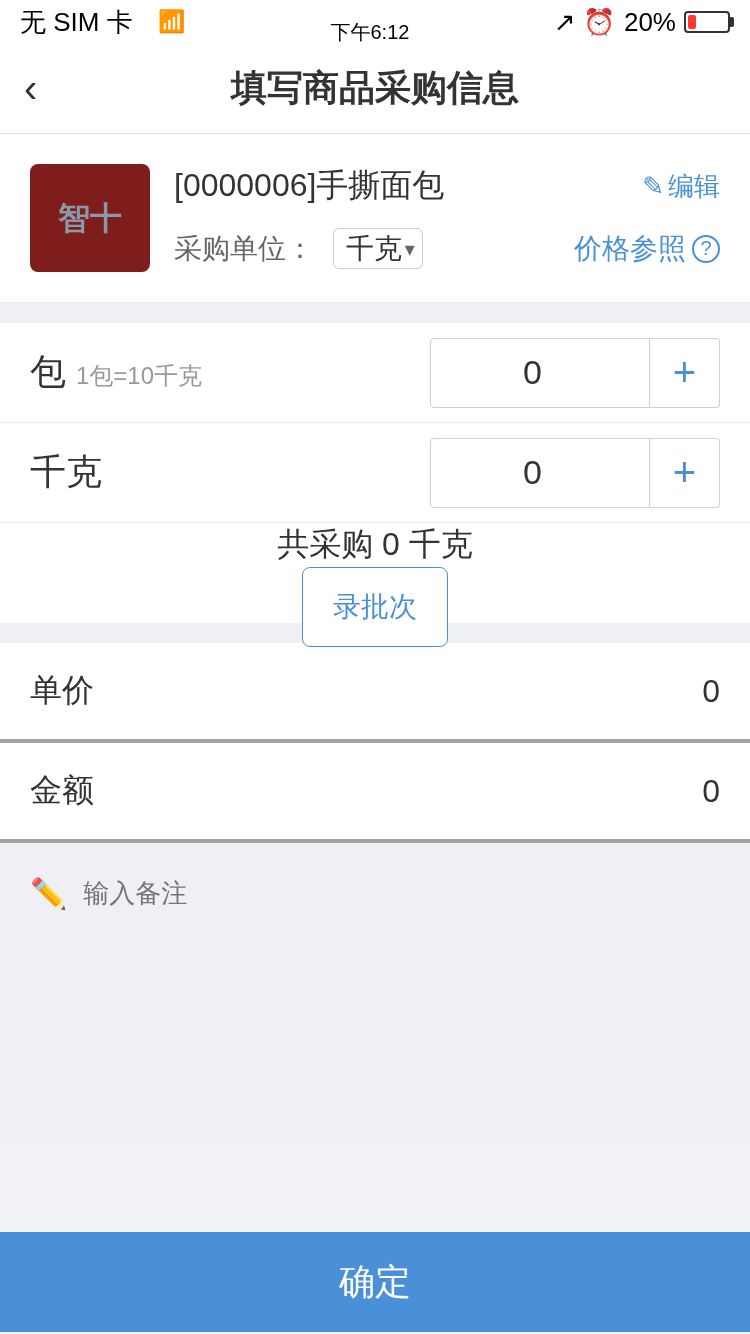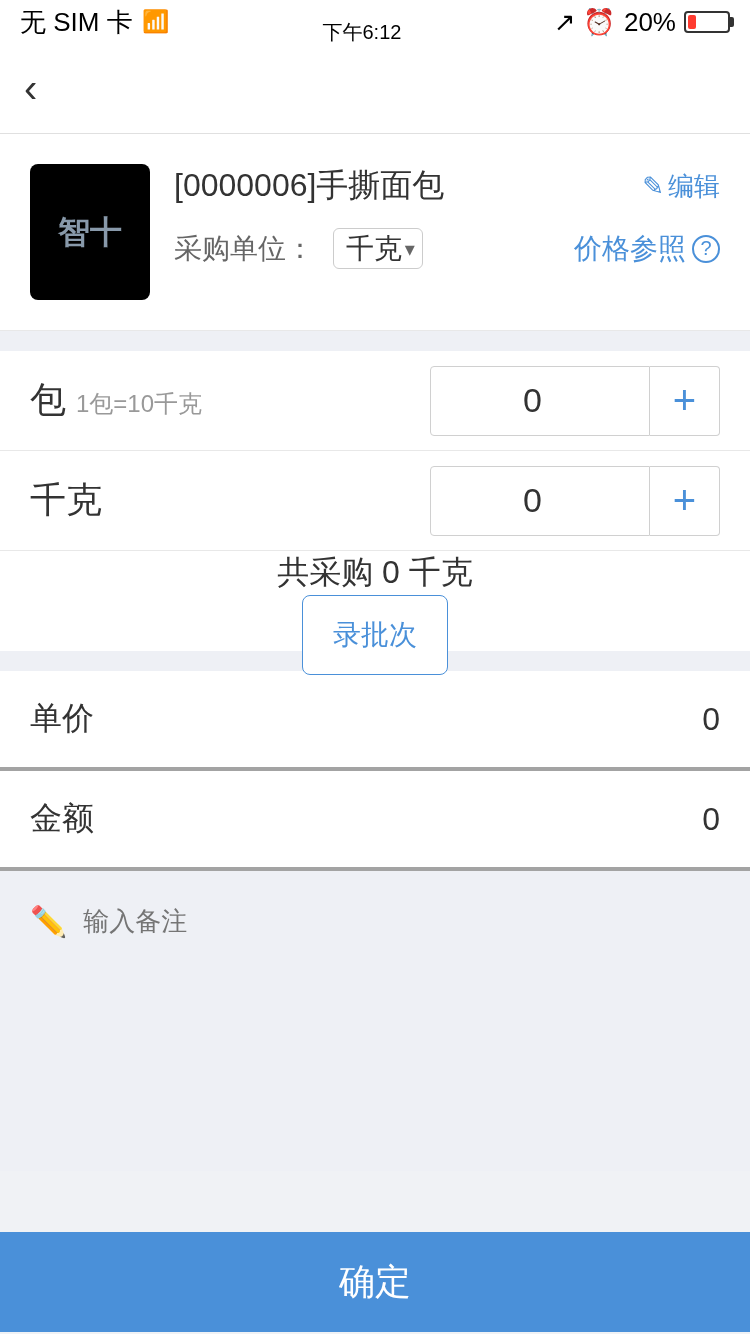--- a/index.html
+++ b/index.html
@@ -18,21 +18,21 @@
       width: 750px;
       height: 44px;
       background: #fff;
       display: flex;
       align-items: center;
       justify-content: space-between;
       padding: 0 20px;
       font-size: 28px;
       color: #000;
     }
-    .status-left { display: flex; align-items: center; gap: 10px; font-size: 26px; }
+    .status-left { display: flex; align-items: center; gap: 26px; font-size: 26px; }
     .status-center { font-size: 20px; font-weight: 400; margin-top: 20px; }
     .status-right { display: flex; align-items: center; gap: 8px; font-size: 26px; }
     .wifi-icon { font-size: 22px; }
     .battery-bar {
       width: 46px; height: 22px;
       border: 2px solid #333;
       border-radius: 4px;
       position: relative;
       display: inline-flex;
       align-items: center;
@@ -84,22 +84,22 @@
     .product-card {
       background: #fff;
       padding: 30px 30px;
       display: flex;
       align-items: flex-start;
       gap: 24px;
       border-bottom: 1px solid #e8e8e8;
     }
     .product-thumb {
       width: 120px;
-      height: 136px;
-      background: #000000;
+      height: 108px;
+      background: #7f1d1d;
       border-radius: 8px;
       display: flex;
       align-items: center;
       justify-content: center;
       flex-shrink: 0;
     }
     .product-thumb-text {
       font-size: 32px;
       color: #8899aa;
       font-weight: bold;
@@ -324,20 +324,21 @@
       <span>⏰</span>
       <span>20%</span>
       <div class="battery-bar">
         <div class="battery-fill"></div>
       </div>
     </div>
   </div>
 
   <div class="nav-bar">
     <span class="nav-back">‹</span>
+    <span class="nav-title">填写商品采购信息</span>
   </div>
 
   <div class="product-card">
     <div class="product-thumb">
       <div class="product-thumb-text">智十</div>
     </div>
     <div class="product-info">
       <div class="product-name-row">
         <span class="product-name">
           <span>[0000006]</span><span>手撕面包</span>

